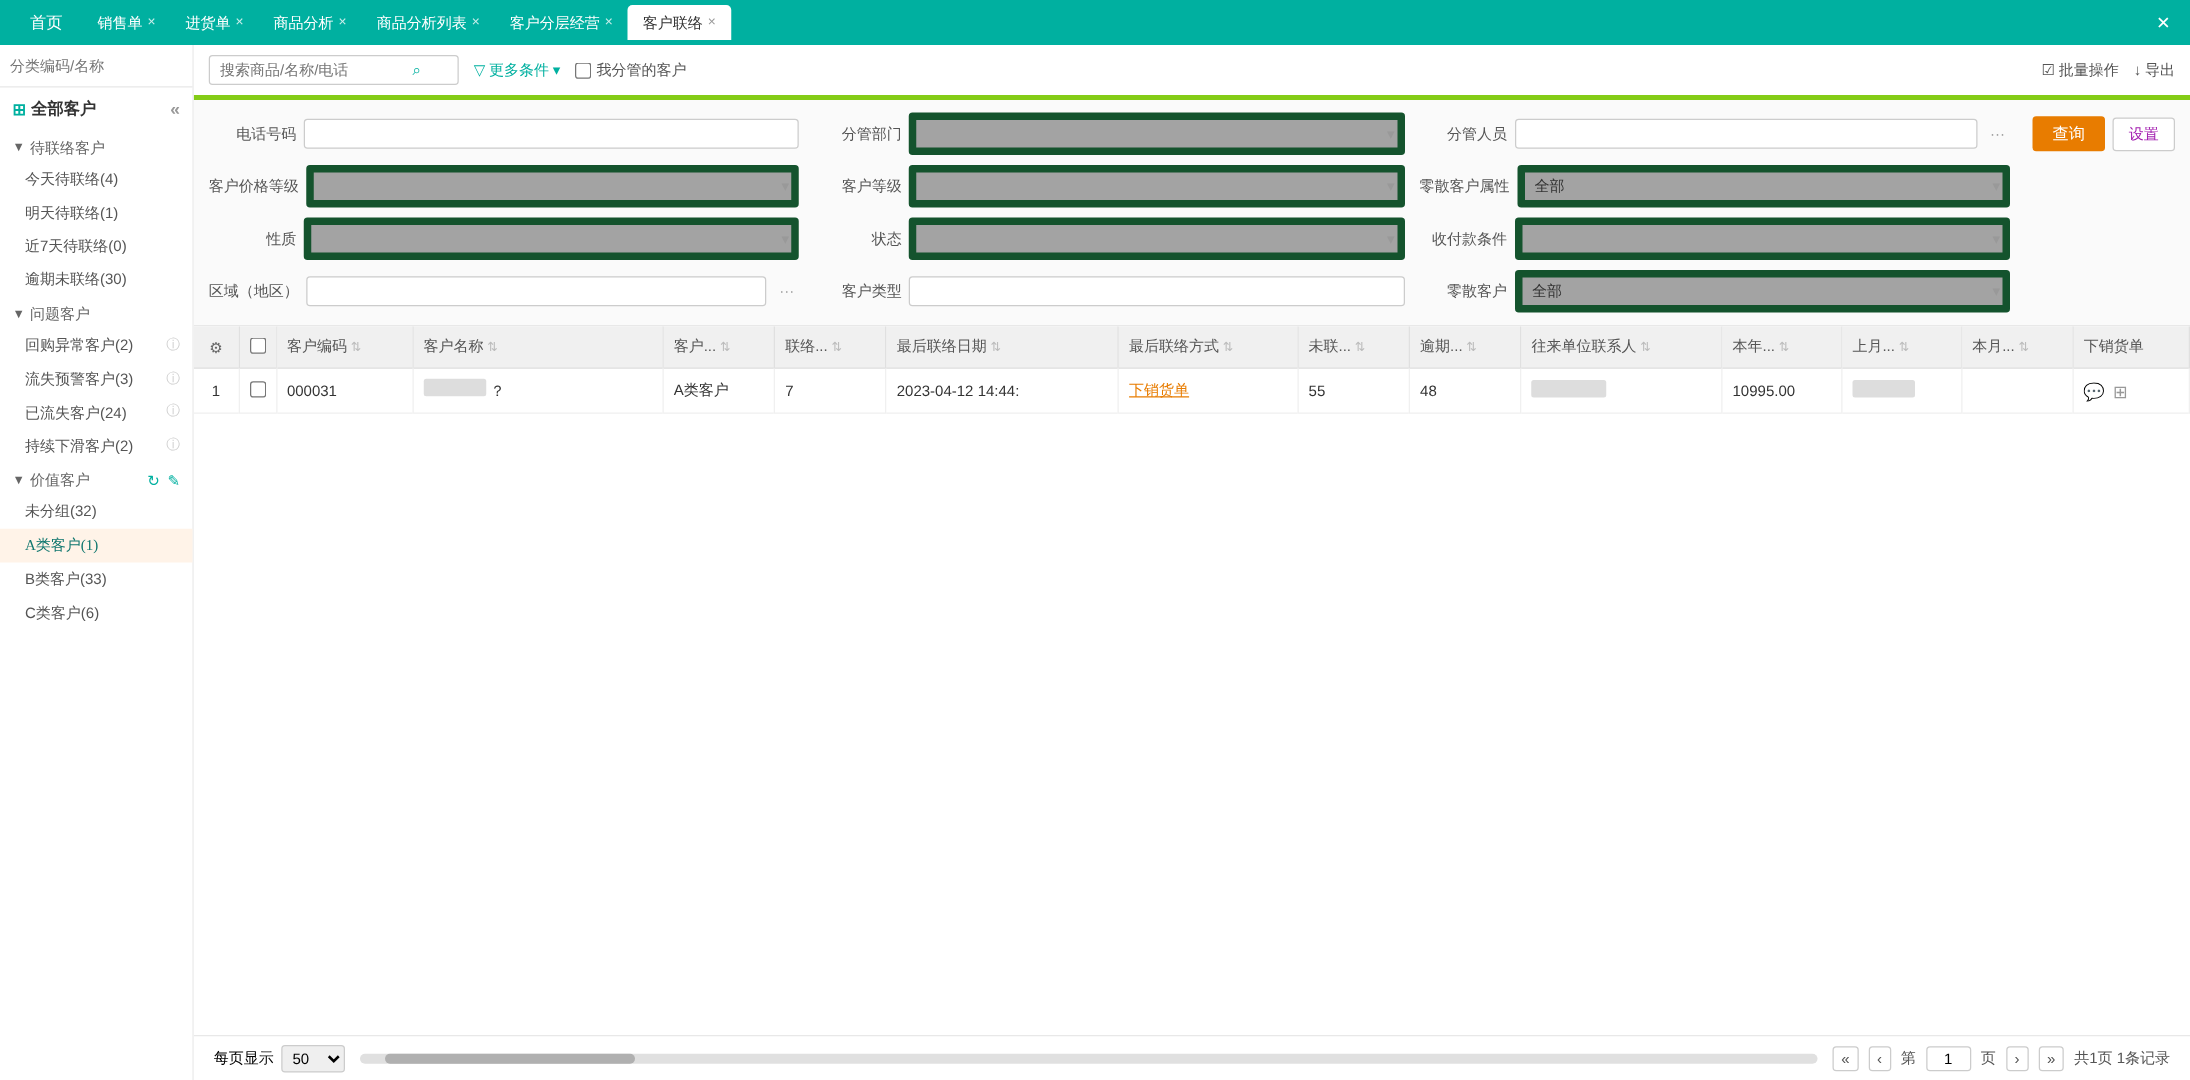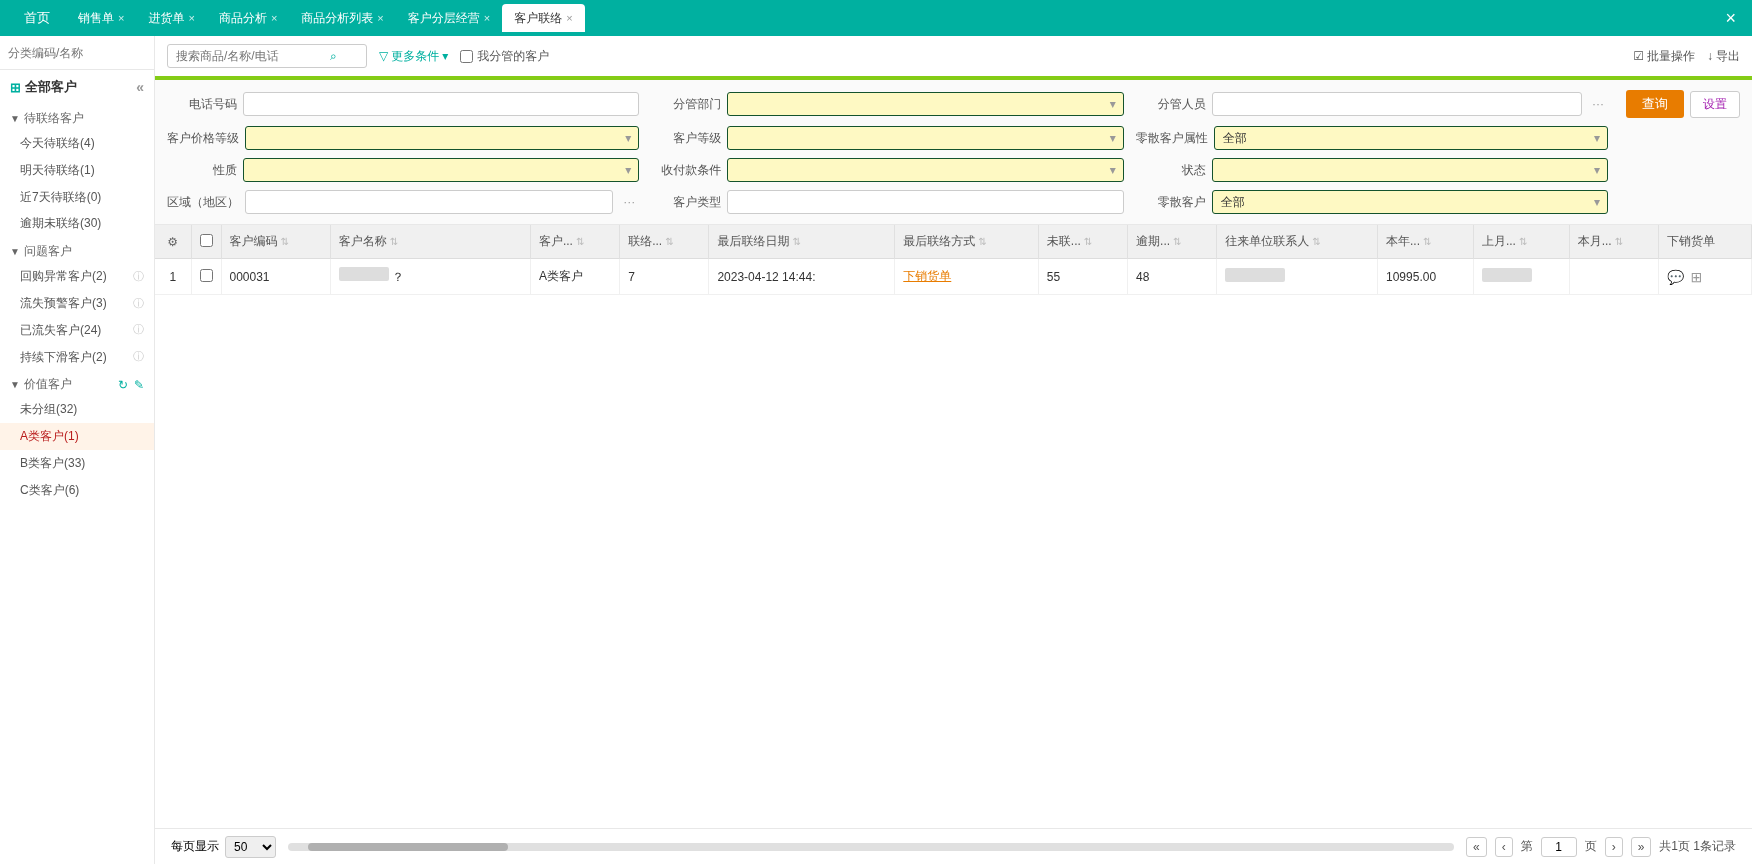--- a/index.html
+++ b/index.html
@@ -98,21 +98,21 @@
       font-size: 12px;
     }
     .triangle-down { font-size: 10px; color: #666; }
     
     .sidebar-item {
       padding: 5px 10px 5px 20px;
       color: #555;
       cursor: pointer;
       line-height: 1.4;
     }
-    .sidebar-item.active { background: #fff3e8; color: #b91c1c; }
+    .sidebar-item.active { background: #fff3e8; color: #0f766e; font-family: Liberation Serif, serif; }
     
     
     .content {
       flex: 1;
       display: flex;
       flex-direction: column;
       background: #fff;
       overflow: hidden;
     }
     
@@ -199,26 +199,26 @@
       outline: none;
       background: #fff;
       color: #333;
     }
     .filter-select-wrap {
       flex: 1;
       position: relative;
     }
     .filter-select-wrap select {
       width: 100%;
-      border: 1px solid #14532d;
+      border: 6px solid #14532d;
       border-radius: 3px;
       padding: 4px 24px 4px 8px;
       font-size: 12px;
       outline: none;
-      background: #fef9c3;
+      background: #a3a3a3;
       color: #333;
       appearance: none;
     }
     .filter-select-wrap::after {
       content: '▾';
       position: absolute;
       right: 8px;
       top: 50%;
       transform: translateY(-50%);
       color: #999;
@@ -538,27 +538,27 @@
       </div>
 
       <div class="filter-row">
         <div class="filter-cell">
           <span class="filter-label">性质</span>
           <div class="filter-select-wrap">
             <select><option></option></select>
           </div>
         </div>
         <div class="filter-cell">
-          <span class="filter-label">收付款条件</span>
+          <span class="filter-label">状态</span>
           <div class="filter-select-wrap">
             <select><option></option></select>
           </div>
         </div>
         <div class="filter-cell">
-          <span class="filter-label">状态</span>
+          <span class="filter-label">收付款条件</span>
           <div class="filter-select-wrap">
             <select><option></option></select>
           </div>
         </div>
         <div style="min-width:120px;"></div>
       </div>
 
       <div class="filter-row">
         <div class="filter-cell">
           <span class="filter-label">区域（地区）</span>

